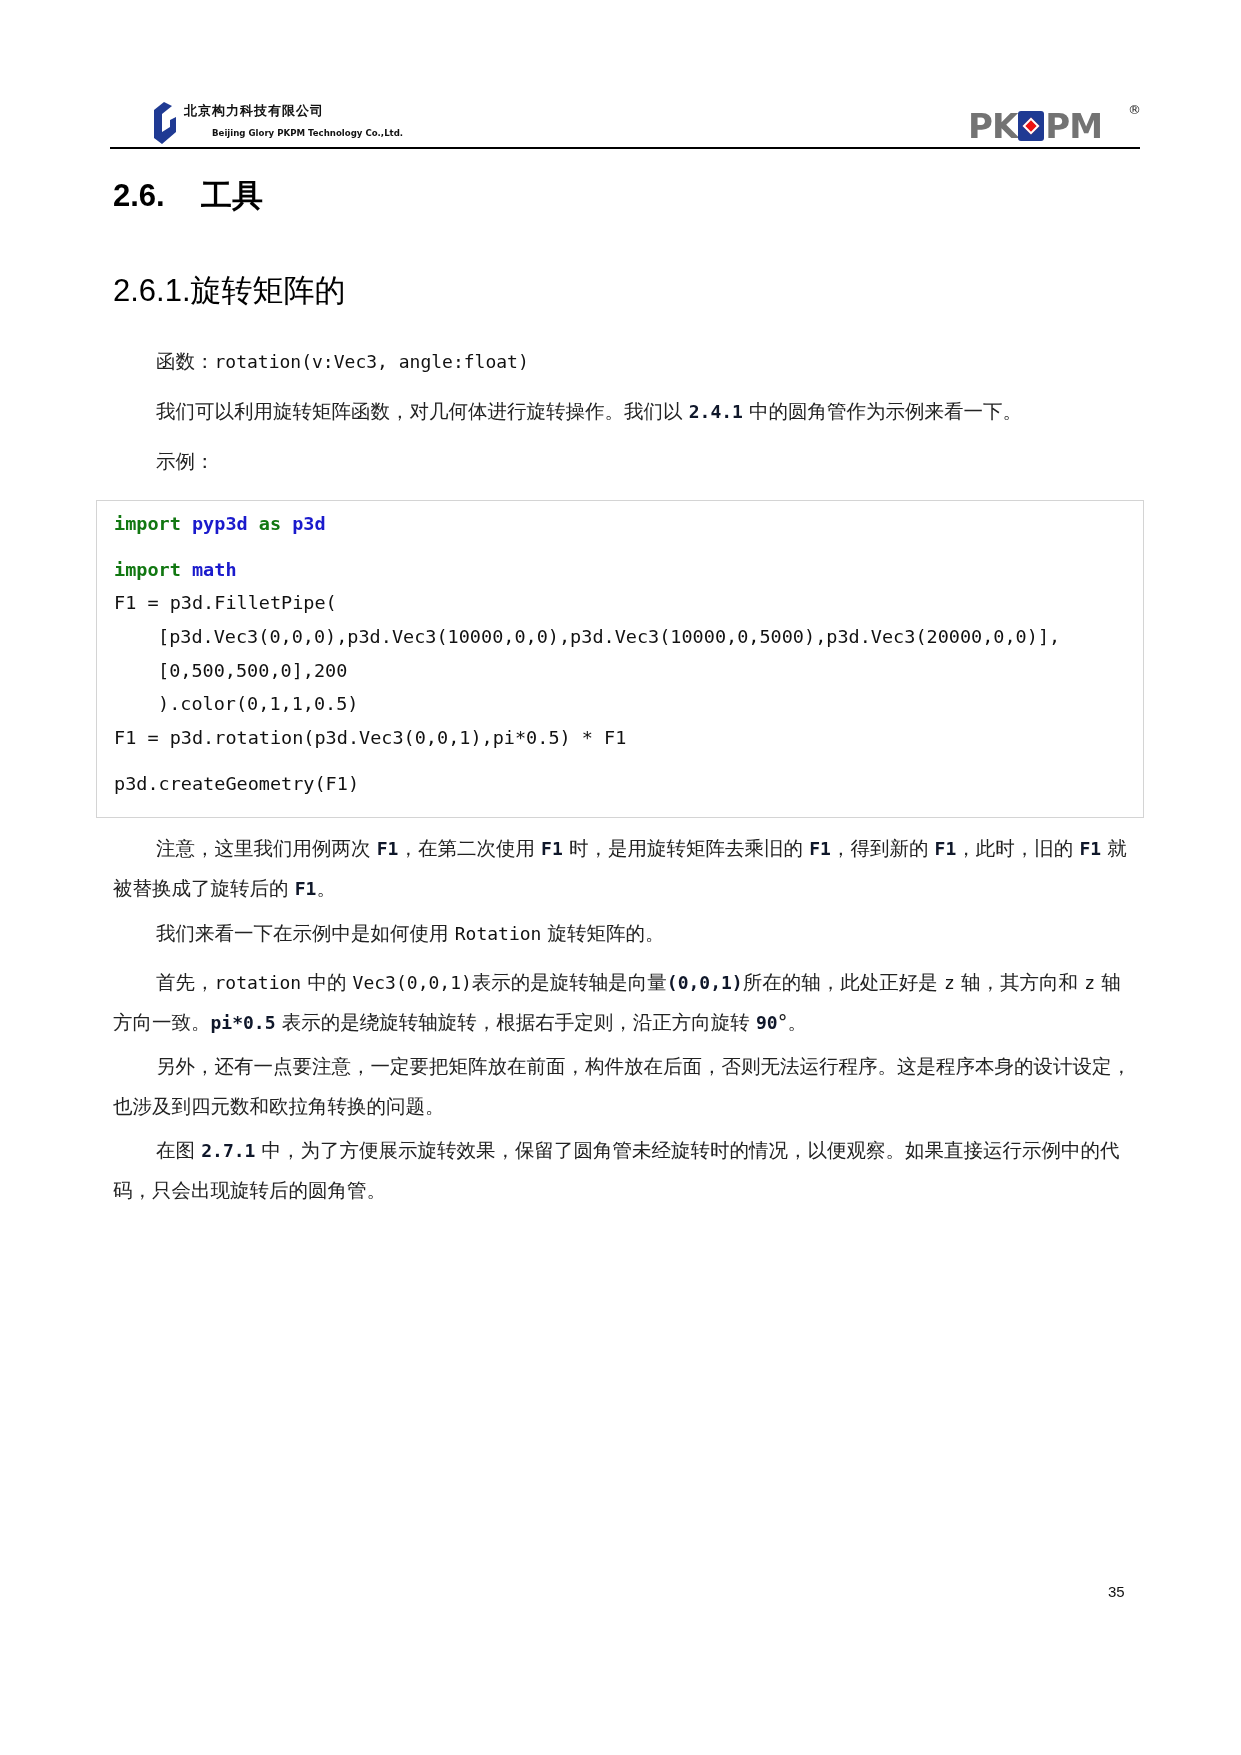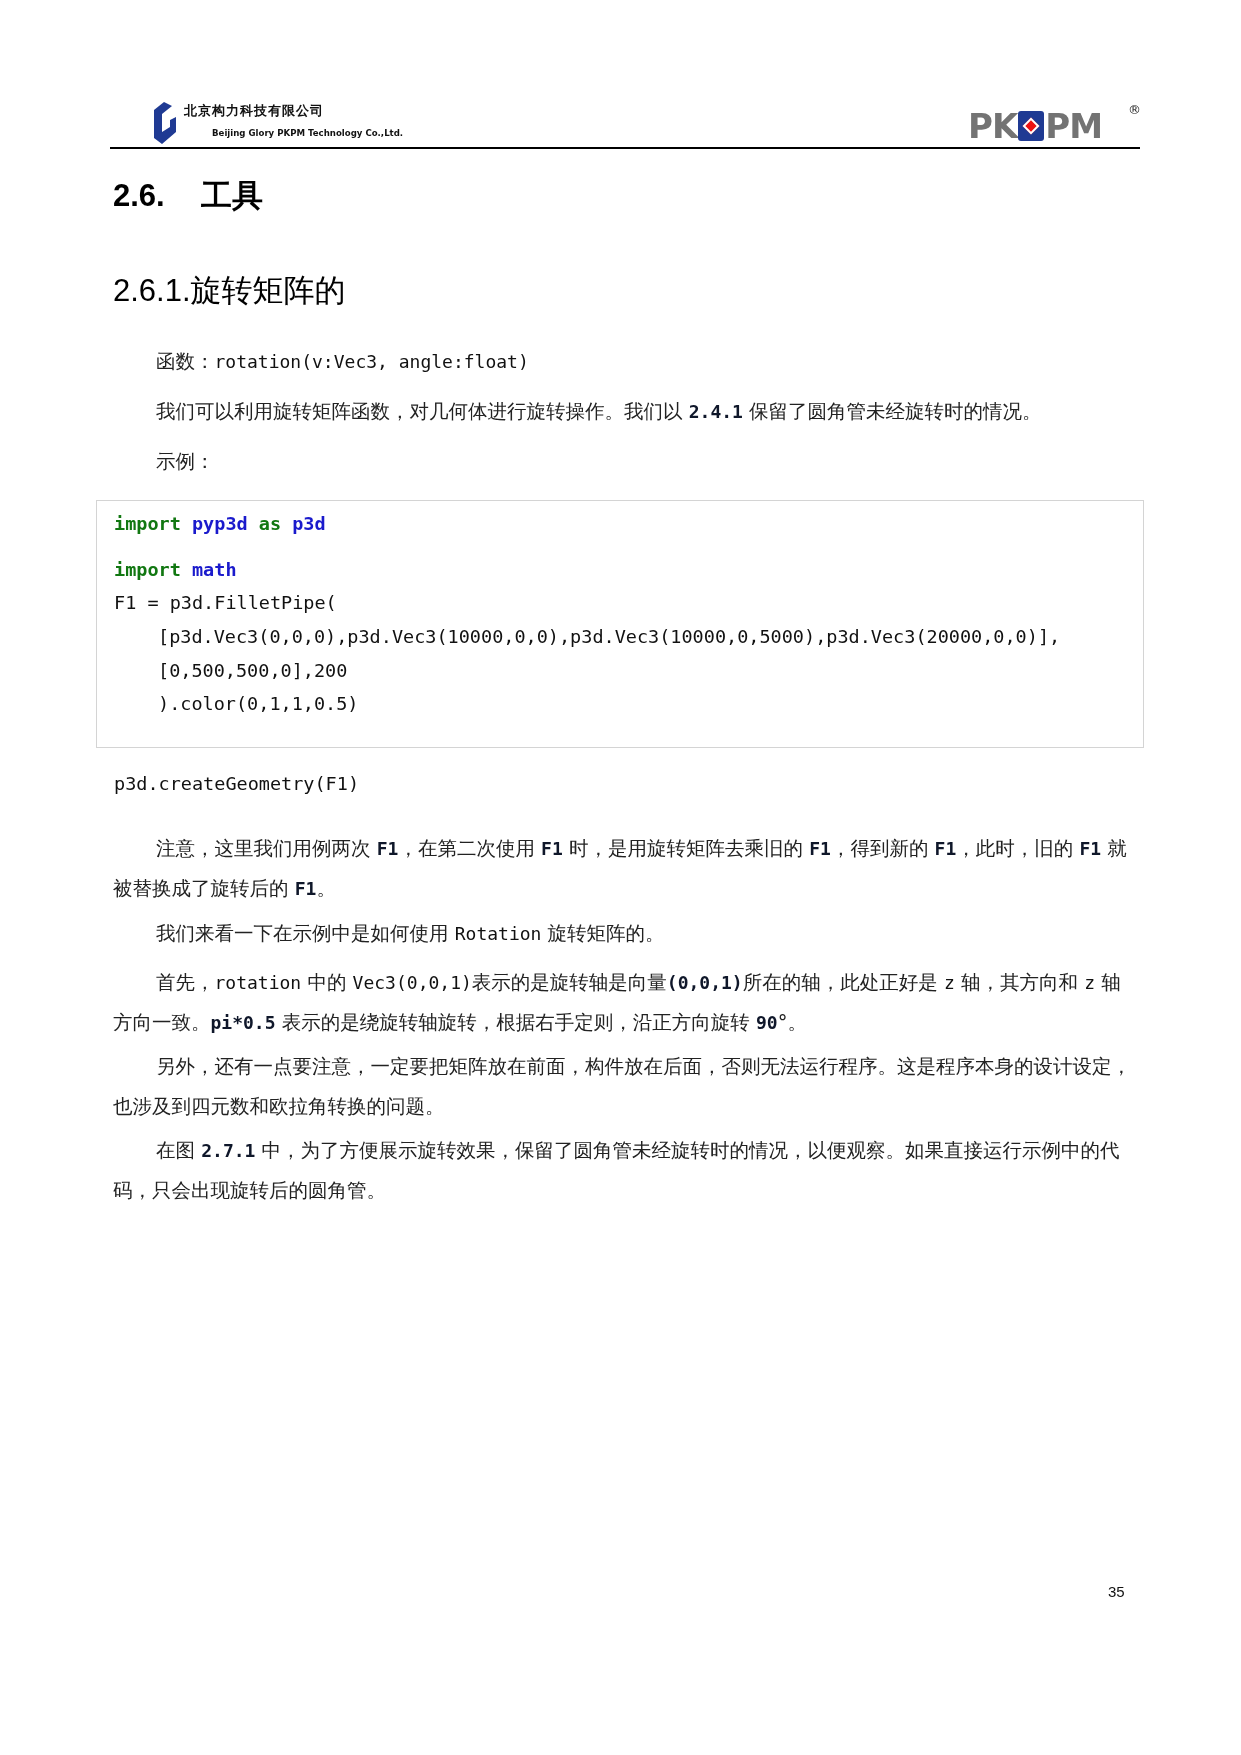--- a/index.html
+++ b/index.html
@@ -24,21 +24,21 @@
            font-weight:bold; font-size:31px; white-space:nowrap; }
   h1.sec .num { display:inline-block; width:88px; }
   h2.sub { position:absolute; left:113px; top:270px; margin:0; font-family:"Liberation Sans","DejaVu Sans",sans-serif;
            font-weight:normal; font-size:31px; white-space:nowrap; }
 
   .p { position:absolute; left:113px; width:1020px; font-size:19.5px; line-height:40px; color:#222; }
   .ind { text-indent:43px; }
   .mono { font-family:"DejaVu Sans Mono","Liberation Mono",monospace; font-size:18px; color:#111; }
   .monob { font-family:"DejaVu Sans Mono","Liberation Mono",monospace; font-size:18px; font-weight:bold; color:#0f172a; }
 
-  .code { position:absolute; left:96px; top:500px; width:1048px; height:248px; border:1.5px solid #d4d4d4;
+  .code { position:absolute; left:96px; top:500px; width:1048px; height:318px; border:1.5px solid #d4d4d4;
           box-sizing:border-box; font-family:"DejaVu Sans Mono","Liberation Mono",monospace; font-size:18.5px; color:#111; }
   .cl { position:absolute; left:17px; white-space:pre; }
   .kw { color:#117711; font-weight:bold; }
   .mod { color:#1a1acc; font-weight:bold; }
 
   .page-num { position:absolute; left:1108px; top:1583px; font-family:"Liberation Sans","DejaVu Sans",sans-serif; font-size:15px; color:#111; }
 </style>
 </head>
 <body>
 
@@ -66,32 +66,33 @@
 </h1>
 <h2 class="sub">
   <span>2.6.1.</span><span>旋转矩阵的</span>
 </h2>
 
 <div class="p ind" style="top:342px;">
   <span>函数：</span><span class="mono">rotation(v:Vec3, angle:float)</span>
 </div>
 
 <div class="p ind" style="top:392px;">
-  <span>我们可以利用旋转矩阵函数，对几何体进行旋转操作。我们以 </span><span class="monob">2.4.1</span><span> 保留了圆角管未经旋转时的情况。</span>
+  <span>我们可以利用旋转矩阵函数，对几何体进行旋转操作。我们以 </span><span class="monob">2.4.1</span><span> 中的圆角管作为示例来看一下。</span>
 </div>
 
 <div class="p ind" style="top:442px;">示例：</div>
 
 <div class="code">
   <div class="cl" style="top:12px;"><span class="kw">import</span> <span class="mod">pyp3d</span> <span class="kw">as</span> <span class="mod">p3d</span></div>
   <div class="cl" style="top:58px;"><span class="kw">import</span> <span class="mod">math</span></div>
   <div class="cl" style="top:91px;">F1 = p3d.FilletPipe(</div>
   <div class="cl" style="top:125px; left:61px;">[p3d.Vec3(0,0,0),p3d.Vec3(10000,0,0),p3d.Vec3(10000,0,5000),p3d.Vec3(20000,0,0)],</div>
   <div class="cl" style="top:159px; left:61px;">[0,500,500,0],200</div>
   <div class="cl" style="top:192px; left:61px;">).color(0,1,1,0.5)</div>
+  <div class="cl" style="top:226px;">F1 = p3d.rotation(p3d.Vec3(0,0,1),pi*0.5) * F1</div>
   <div class="cl" style="top:272px;">p3d.createGeometry(F1)</div>
 </div>
 
 <div class="p ind" style="top:829px;">
   <span>注意，这里我们用例两次 </span><span class="monob">F1</span><span>，在第二次使用 </span><span class="monob">F1</span><span> 时，是用旋转矩阵去乘旧的 </span><span class="monob">F1</span><span>，得到新的 </span><span class="monob">F1</span><span>，此时，旧的 </span><span class="monob">F1</span><span> 就被替换成了旋转后的 </span><span class="monob">F1</span><span>。</span>
 </div>
 
 <div class="p ind" style="top:914px;">
   <span>我们来看一下在示例中是如何使用 </span><span class="mono">Rotation</span><span> 旋转矩阵的。</span>
 </div>

